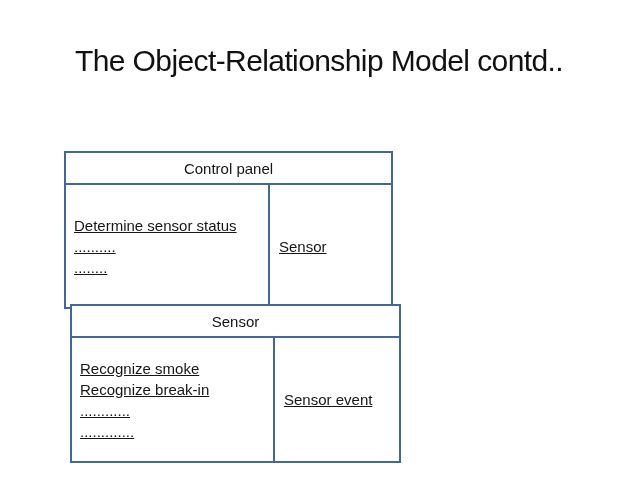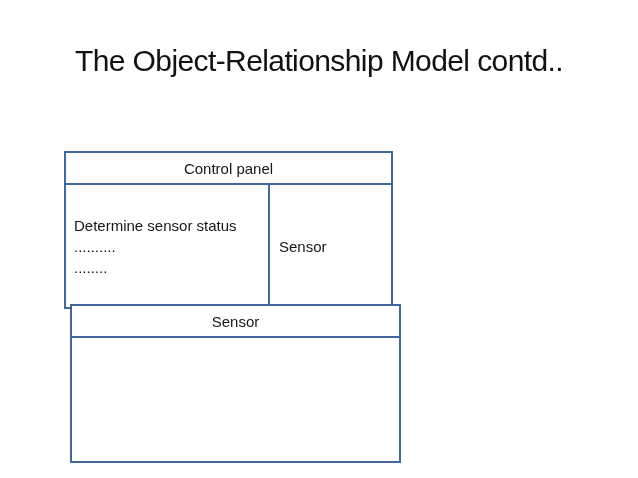--- a/index.html
+++ b/index.html
@@ -36,20 +36,21 @@
   .box-header{
     box-sizing:border-box;
     height:32px;
     border-bottom:2px solid var(--border-blue);
     display:flex;align-items:center;justify-content:center;
     font-size:15px;
   }
   .box-body{
     display:flex;
     height:calc(100% - 32px);
+    text-decoration:underline;
   }
   .left-cell{
     box-sizing:border-box;
     border-right:2px solid var(--border-blue);
     padding-left:8px;
     display:flex;flex-direction:column;justify-content:center;
     font-size:15px;line-height:21px;
   }
   #box-control-panel .left-cell{ width:204px; }
   #box-sensor .left-cell{ width:203px; }
@@ -75,15 +76,24 @@
         <div class="attr-line">Determine sensor status</div>
         <div class="attr-line">..........</div>
         <div class="attr-line">........</div>
       </div>
       <div class="right-cell">Sensor</div>
     </div>
   </div>
 
   <div class="class-box" id="box-sensor">
     <div class="box-header">Sensor</div>
+    <div class="box-body">
+      <div class="left-cell">
+        <div class="attr-line">Recognize smoke</div>
+        <div class="attr-line">Recognize break-in</div>
+        <div class="attr-line">............</div>
+        <div class="attr-line">.............</div>
+      </div>
+      <div class="right-cell">Sensor event</div>
+    </div>
   </div>
 
 </div>
 
 </body></html>

